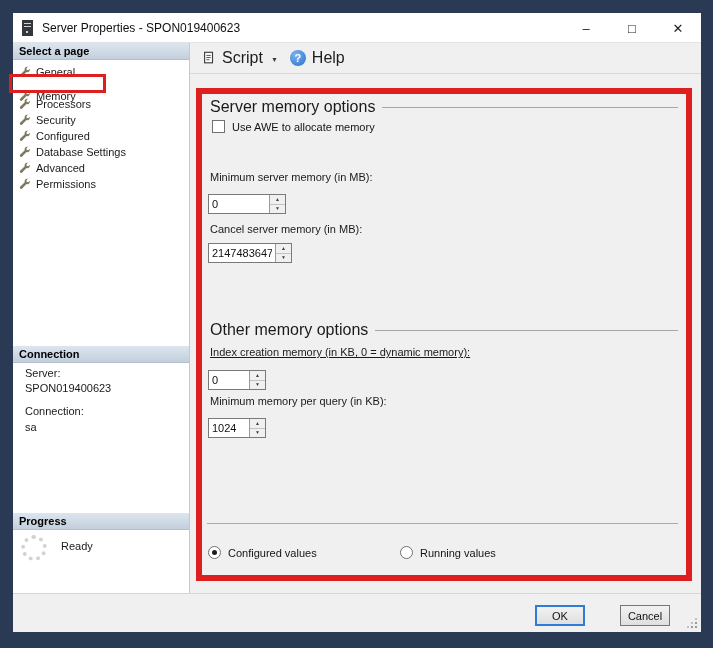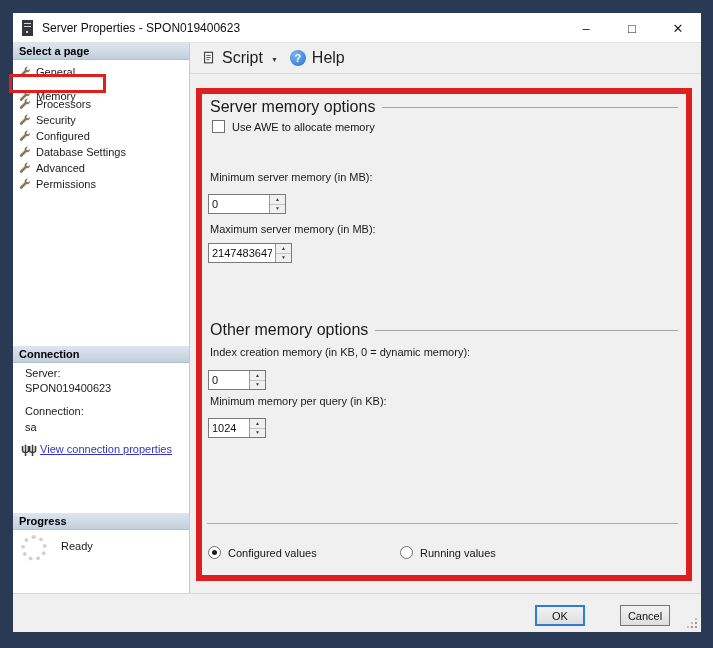--- a/index.html
+++ b/index.html
@@ -183,24 +183,20 @@
           <path fill="#817a58" d="M14.6 4.7a3.6 3.6 0 0 1-4.6 3.4l-6.1 6.1a1.7 1.7 0 0 1-2.4-2.4l6.1-6.1A3.6 3.6 0 0 1 12 1.1L9.9 3.2l.5 2.1 2.1.5 2.1-2.1c.1.3.1.7 0 1z"></path>
         </svg>
       <span class="side-label">Permissions</span>
     </div>
 
     <div class="panel-header" style="top:303px;">Connection</div>
     <div class="side-label" style="position:absolute; left:12px; top:324px;">Server:</div>
     <div class="side-value" style="position:absolute; left:12px; top:339px;">SPON019400623</div>
     <div class="side-label" style="position:absolute; left:12px; top:362px;">Connection:</div>
     <div class="side-value" style="position:absolute; left:12px; top:378px;">sa</div>
-    <div class="link-row" style="top:399px;">
-      <span class="plug-icon">ψψ</span>
-      <span class="link-text">View connection properties</span>
-    </div>
 
     <div class="panel-header" style="top:470px;">Progress</div>
     <div class="spinner-ring" style="left:8px; top:492px;"></div>
     <div class="ready-text" style="left:48px; top:497px;">Ready</div>
   </div>
 
   <div class="toolbar">
     <svg class="script-icon" viewBox="0 0 16 16">
       <rect x="3" y="1.5" width="9" height="12" fill="#fff" stroke="#3c3c3c" stroke-width="1.3"></rect>
       <path d="M5 5h5M5 7.5h5M5 10h3.5" stroke="#3c3c3c" stroke-width="1"></path>
@@ -225,35 +221,35 @@
 
     <div class="field-label" style="left:20px; top:97px;">Minimum server memory (in MB):</div>
     <div class="spin-input" style="left:18px; top:120px; width:78px;">
       <input class="spin-text" value="0" style="">
       <div class="spin-buttons">
         <div class="spin-half up">▲</div>
         <div class="spin-half">▼</div>
       </div>
     </div>
 
-    <div class="field-label" style="left:20px; top:149px;">Maximum server memory (in MB):</div>
+    <div class="field-label" style="left:20px; top:149px;">Cancel server memory (in MB):</div>
     <div class="spin-input" style="left:18px; top:169px; width:84px;">
       <input class="spin-text" value="2147483647" style="">
       <div class="spin-buttons">
         <div class="spin-half up">▲</div>
         <div class="spin-half">▼</div>
       </div>
     </div>
 
     <div class="group-row" style="top:247px;">
       <span class="group-title">Other memory options</span>
       <span class="group-line"></span>
     </div>
 
-    <div class="field-label" style="left:20px; top:272px;">Index creation memory (in KB, 0 = dynamic memory):</div>
+    <div class="field-label" style="left:20px; top:272px;text-decoration:underline;">Index creation memory (in KB, 0 = dynamic memory):</div>
     <div class="spin-input" style="left:18px; top:296px; width:58px;">
       <input class="spin-text" value="0" style="">
       <div class="spin-buttons">
         <div class="spin-half up">▲</div>
         <div class="spin-half">▼</div>
       </div>
     </div>
 
     <div class="field-label" style="left:20px; top:321px;">Minimum memory per query (in KB):</div>
     <div class="spin-input" style="left:18px; top:344px; width:58px;">

